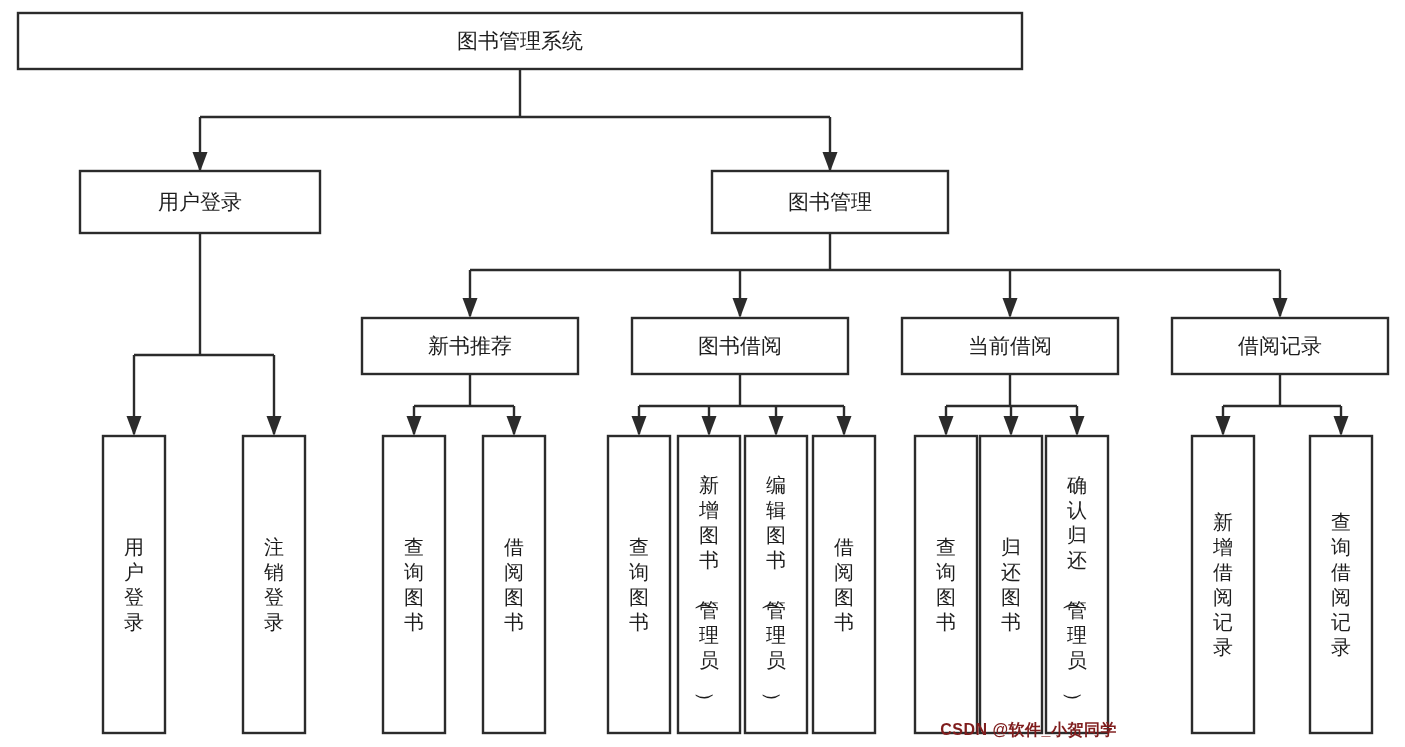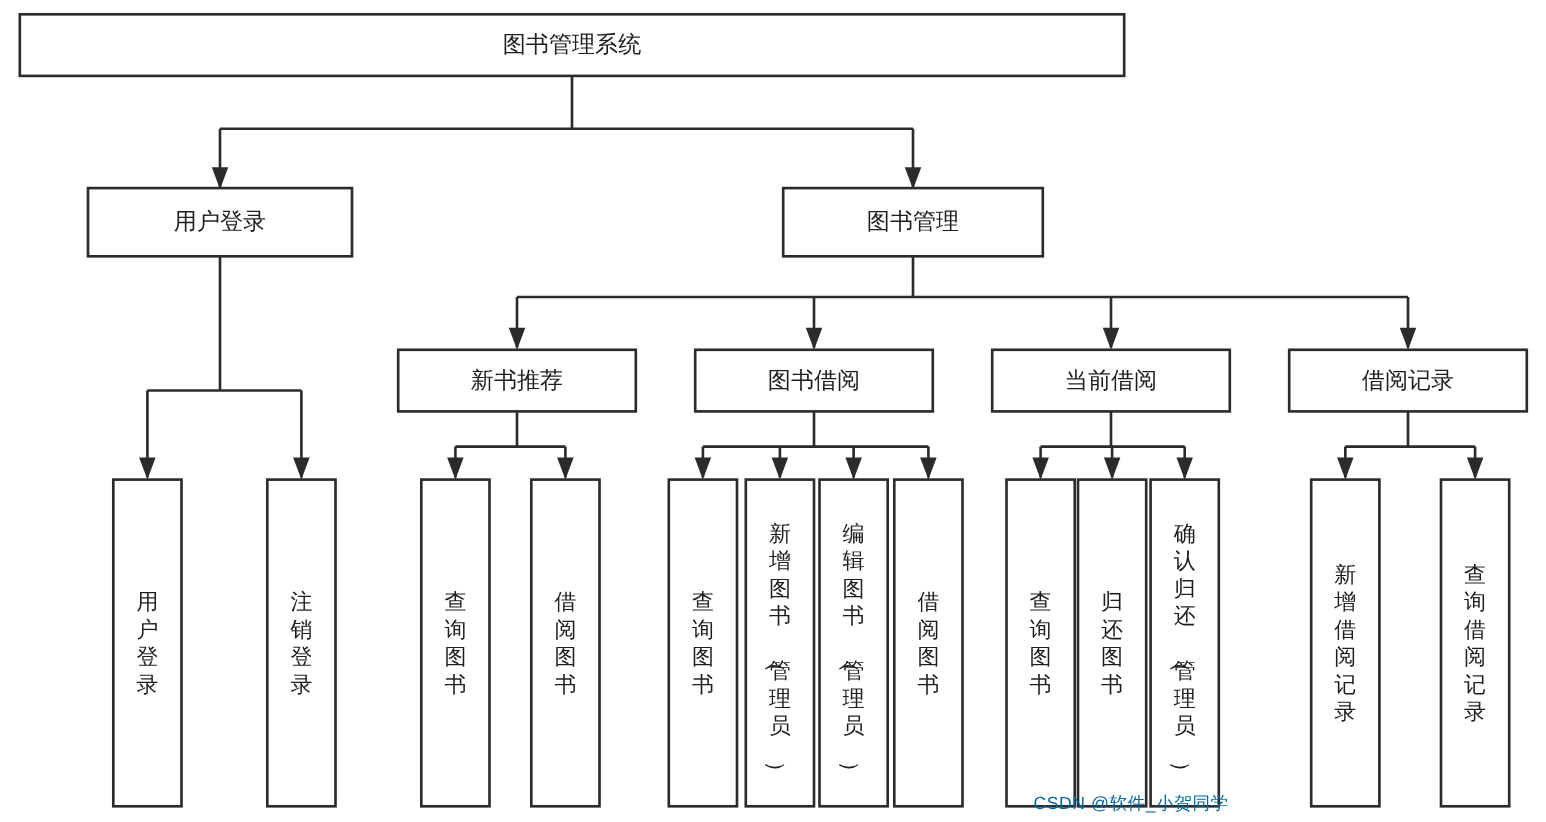--- a/index.html
+++ b/index.html
@@ -55,24 +55,25 @@
     font-size: 20px;
     fill: #1d1d1d;
     text-anchor: middle;
   }
   .watermark {
     position: absolute;
     right: 8px;
     bottom: 6px;
     font-family: "Liberation Sans", "DejaVu Sans", sans-serif;
     font-size: 16px;
-    color: #0369a1;
+    color: #7f1d1d;
     letter-spacing: 0.5px;
     white-space: nowrap;
     user-select: none;
+    font-weight: bold;
   }
 </style>
 </head>
 <body>
 
 <div id="diagram-root">
   <svg class="diagram" id="diagram-svg" viewBox="0 0 1405 747" xmlns="http://www.w3.org/2000/svg">
     <g id="layer-connectors">
         <g>
           <line x1="520" y1="69" x2="520" y2="117" class="connector"></line>

